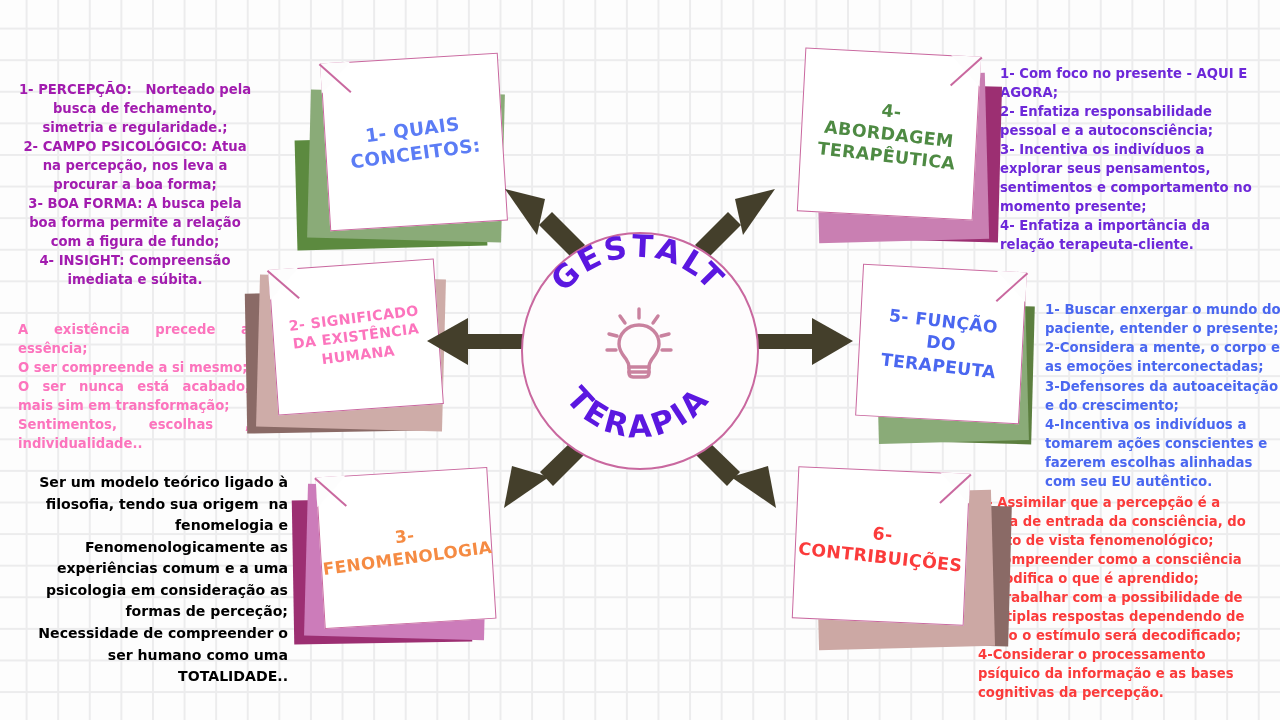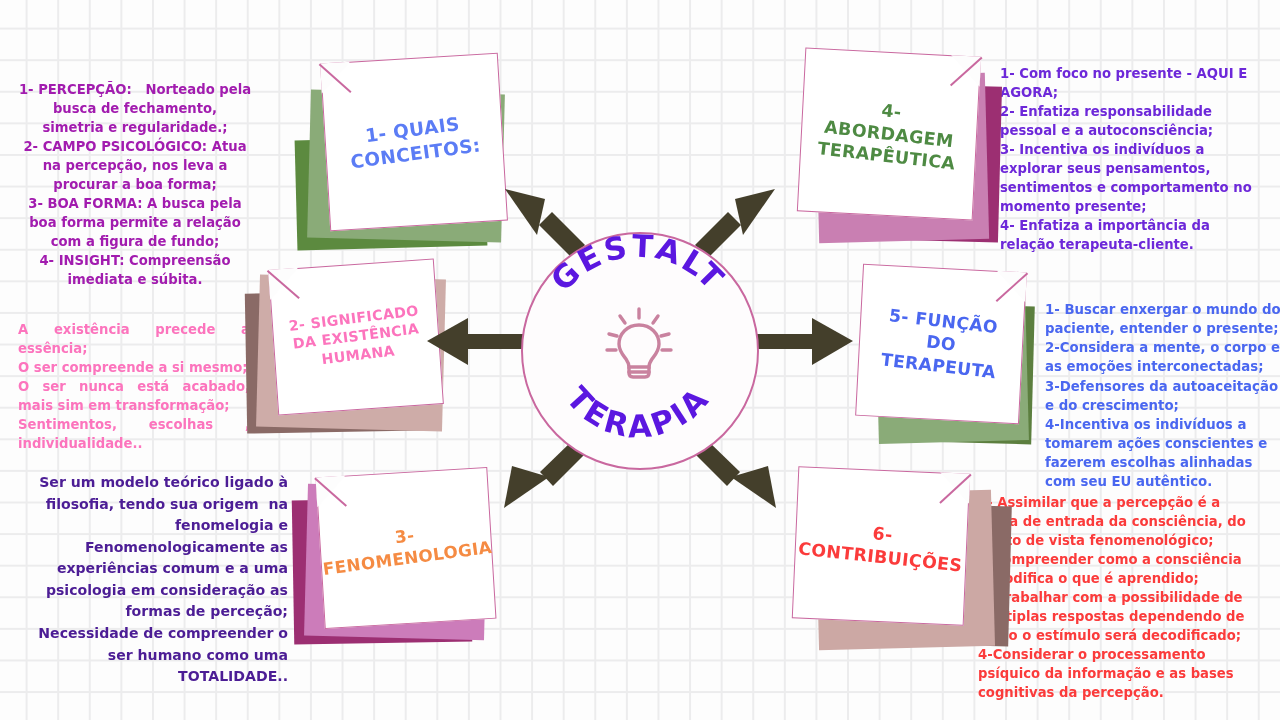--- a/index.html
+++ b/index.html
@@ -14,21 +14,21 @@
     background-position:-6px -4px;
     font-family:"DejaVu Sans", sans-serif;
   }
 
   
   .sidetext{position:absolute;white-space:pre-wrap;line-height:1.44;
             font-family:"DejaVu Sans", sans-serif;font-weight:600;}
 
   #txt-conceitos{left:18px;top:80px;width:234px;font-size:13.2px;color:#a21caf;text-align:center;}
   #txt-existencia{left:18px;top:320px;width:232px;font-size:13.2px;color:#fc74bd;text-align:justify;}
-  #txt-fenomenologia{left:22px;top:472px;width:266px;font-size:14.1px;color:#4c1d95;text-align:right;line-height:1.53;}
+  #txt-fenomenologia{left:22px;top:472px;width:266px;font-size:14.1px;color:#000000;text-align:right;line-height:1.53;}
   #txt-abordagem{left:1000px;top:64px;width:252px;font-size:13.2px;color:#6d28d9;text-align:left;}
   #txt-funcao{left:1045px;top:300px;width:236px;font-size:13.3px;color:#4a67f0;text-align:left;}
   #txt-contribuicoes{left:978px;top:493px;width:286px;font-size:13.2px;color:#fb3b3b;text-align:left;}
 
   
   .stack{position:absolute;width:0;height:0;}
   .layer{position:absolute;}
   .note-front{
     position:absolute;background:#ffffff;border:1.6px solid #c9689f;
     display:flex;align-items:center;justify-content:center;

